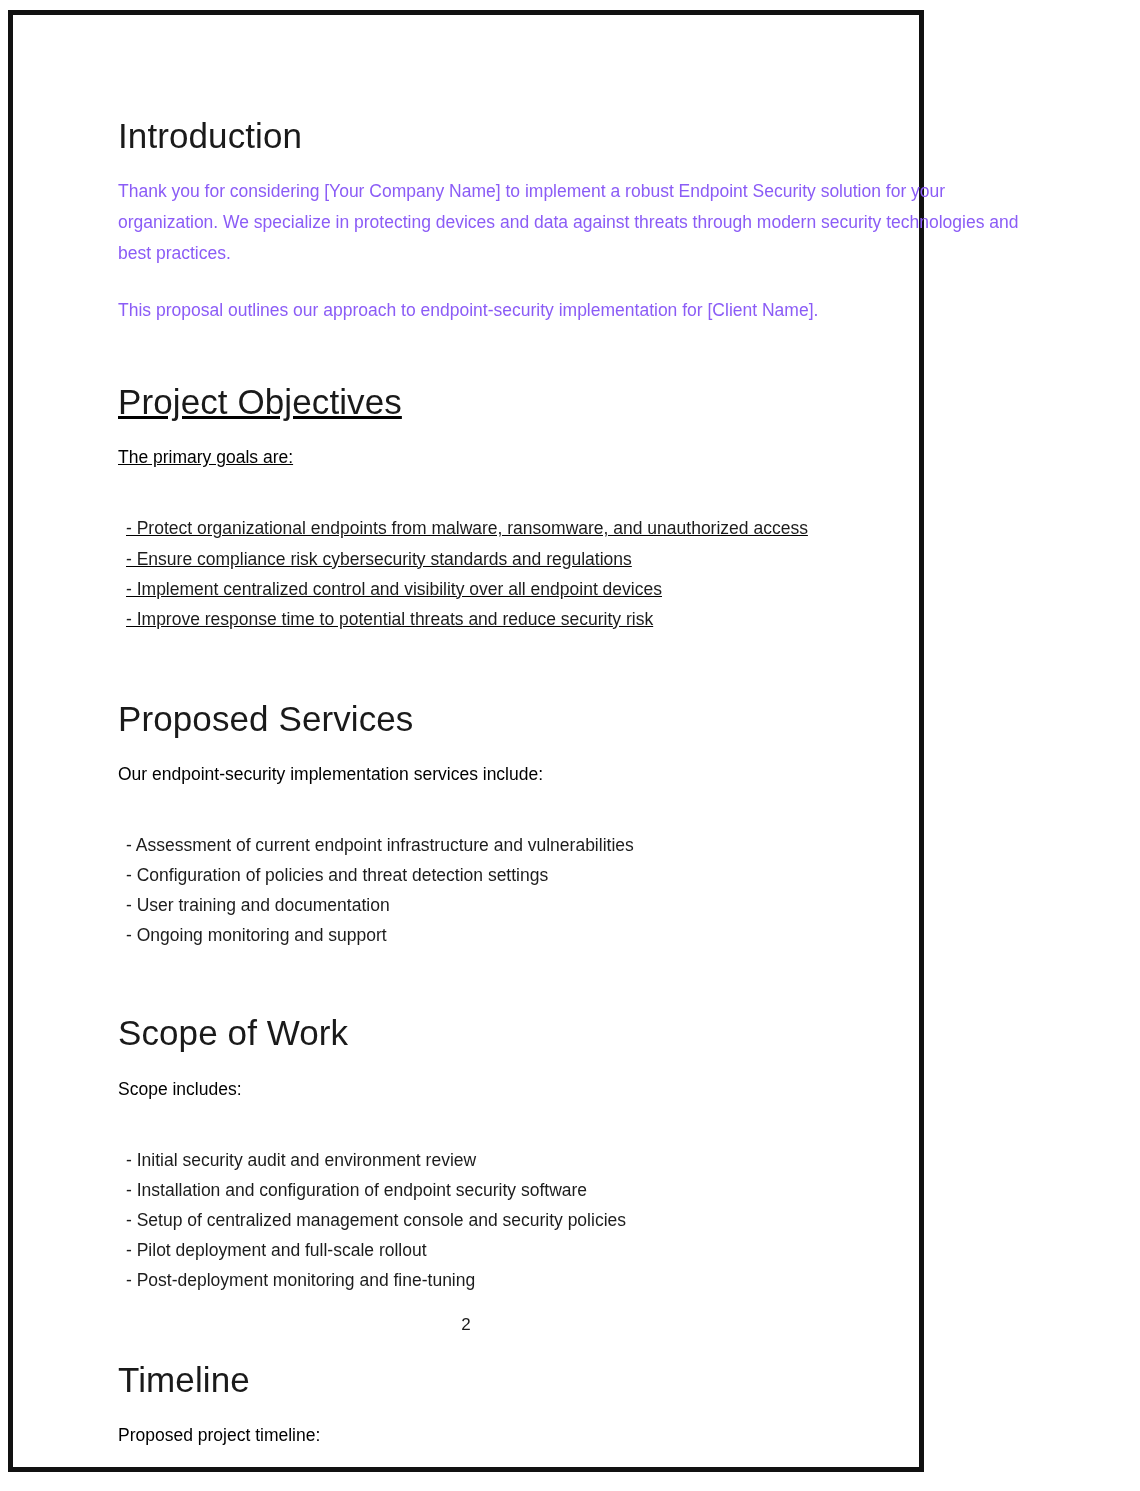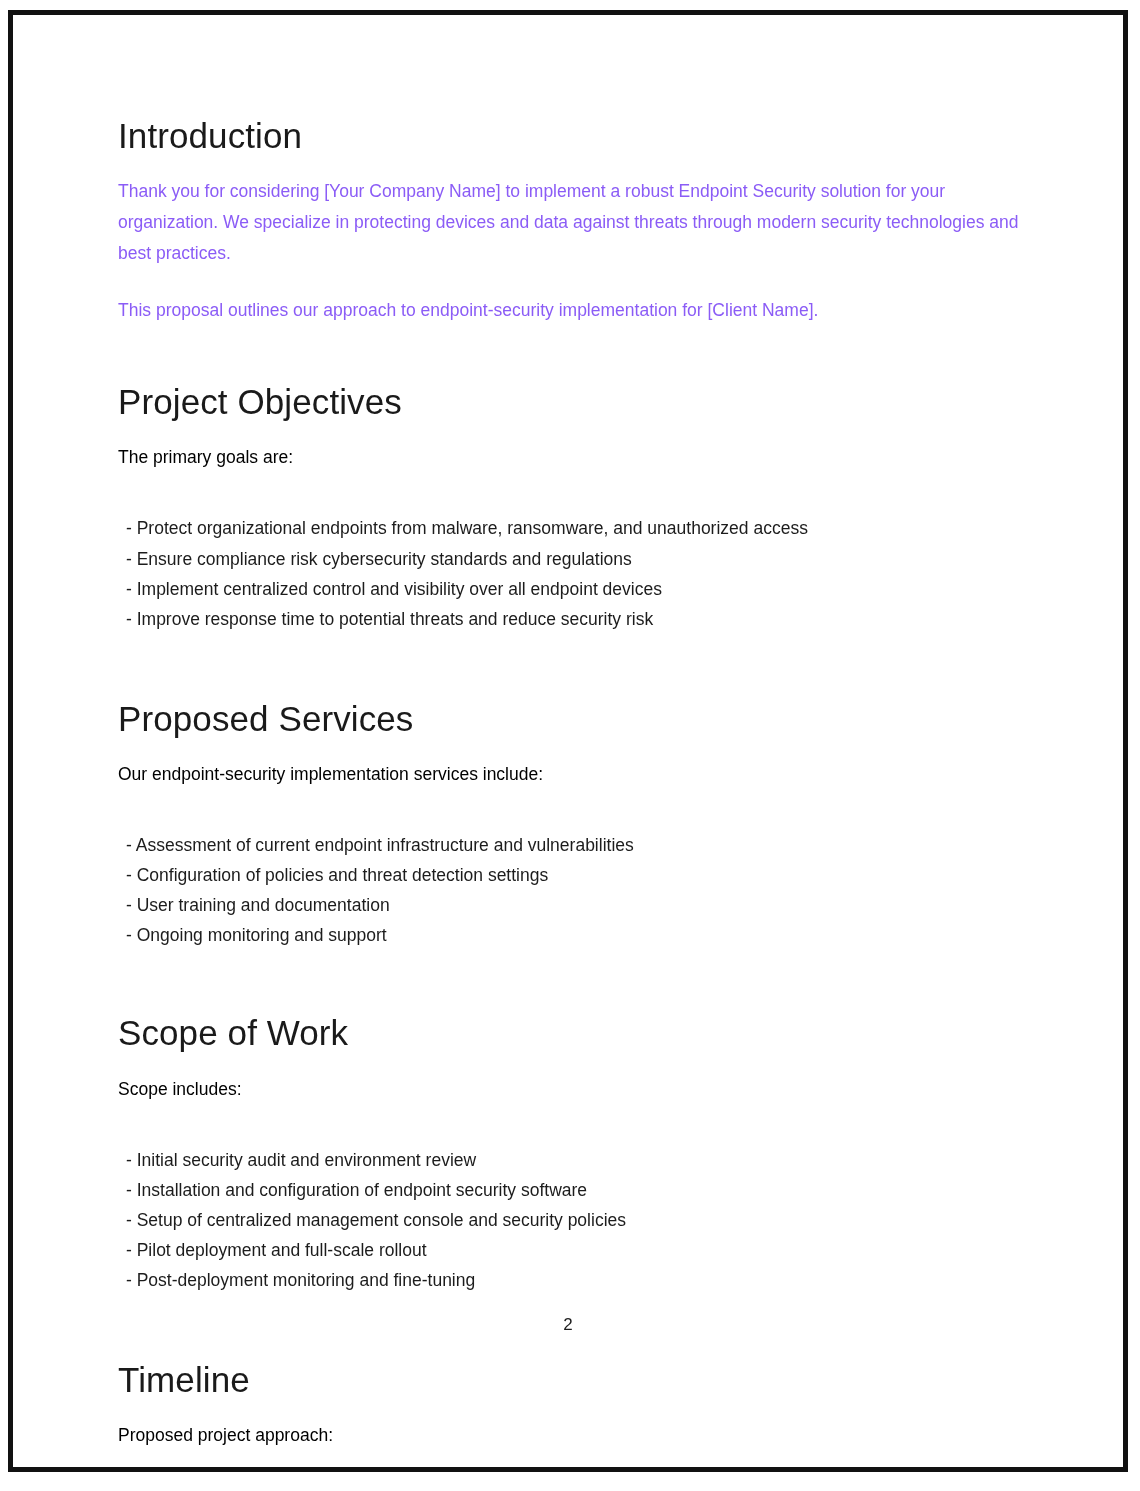--- a/index.html
+++ b/index.html
@@ -11,21 +11,21 @@
     width: 1140px;
     height: 1491px;
     font-family: "Liberation Sans", sans-serif;
     overflow: hidden;
   }
 
   .page-frame {
     position: absolute;
     left: 8px;
     top: 10px;
-    width: 1120px;
+    width: 916px;
     height: 1462px;
     box-sizing: border-box;
     border: 5px solid #111111;
     background: #ffffff;
   }
 
   .page-inner {
     position: absolute;
     left: 0;
     top: 0;
@@ -88,21 +88,21 @@
     padding-top: 32px;
   }
 
   .bullet-list li {
     font-size: 17.5px;
     line-height: 1.72;
     color: #1c1c1c;
     white-space: nowrap;
   }
 
-  .sec-objectives { padding-top: 55px; }
+  .sec-objectives { padding-top: 55px; text-decoration: underline; }
   .sec-services   { padding-top: 56px; }
   .sec-scope      { padding-top: 54px; }
   .sec-timeline   { padding-top: 56px; }
 
   .page-number {
     position: absolute;
     left: 0;
     right: 0;
     top: 1300px;
     text-align: center;
@@ -157,21 +157,21 @@
           <li>- Initial security audit and environment review</li>
           <li>- Installation and configuration of endpoint security software</li>
           <li>- Setup of centralized management console and security policies</li>
           <li>- Pilot deployment and full-scale rollout</li>
           <li>- Post-deployment monitoring and fine-tuning</li>
         </ul>
       </section>
 
       <section class="section sec-timeline">
         <h1 class="section-heading">Timeline</h1>
-        <p class="section-intro">Proposed project approach:</p>
+        <p class="section-intro">Proposed project timeline:</p>
       </section>
 
     </div>
 
     <div class="page-number">2</div>
 
   </div>
 </div>
 
 </body></html>

